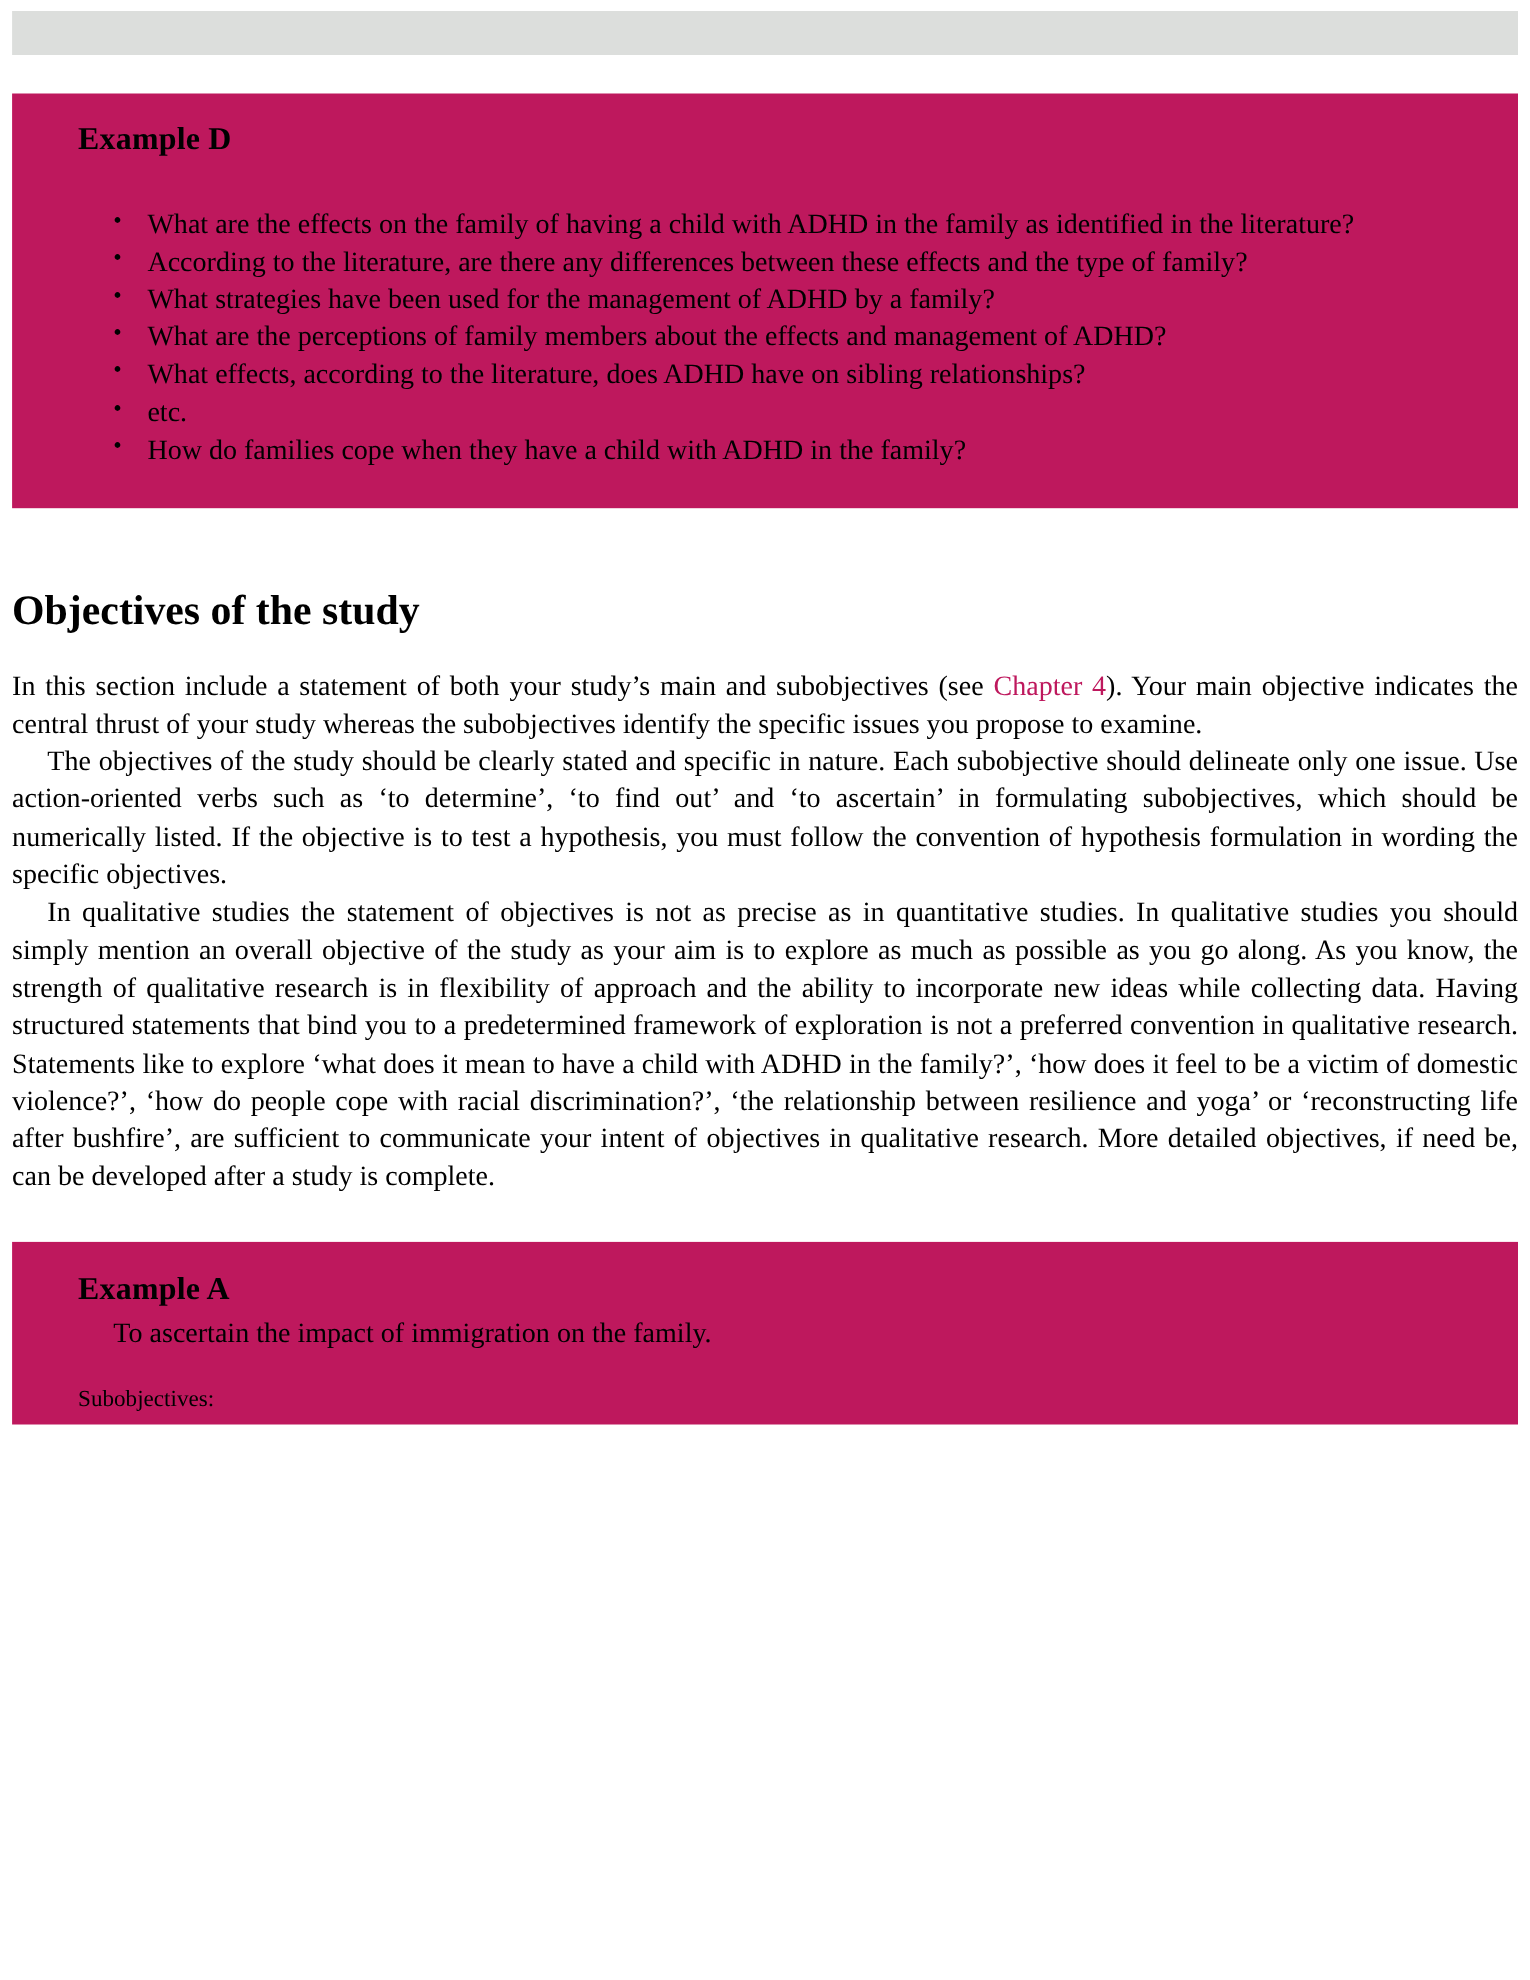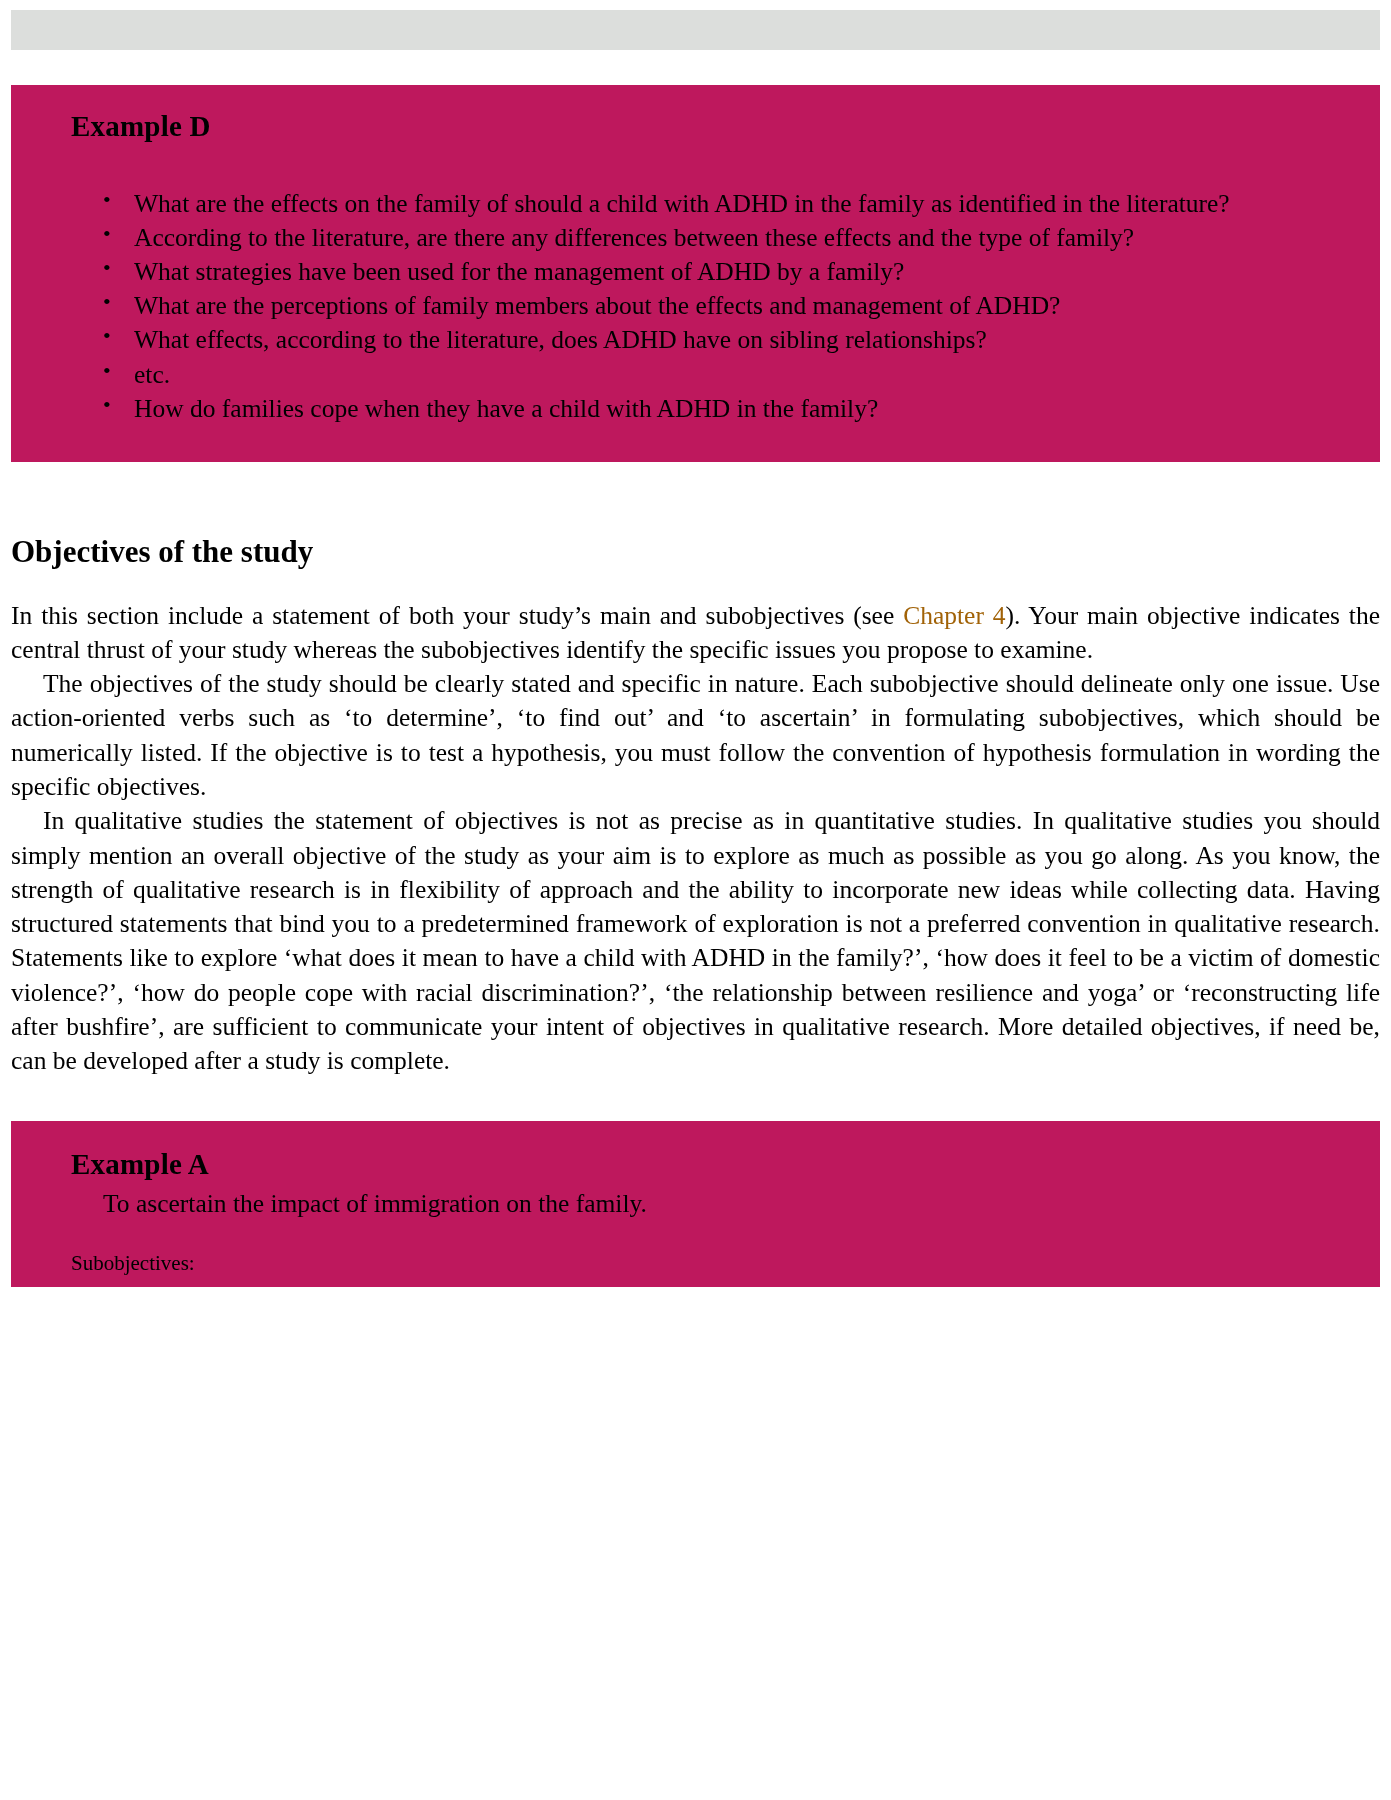--- a/index.html
+++ b/index.html
@@ -67,39 +67,39 @@
   ul.q-list li::before {
     content: "\2022";
     position: absolute;
     left: 0;
     top: -1px;
     font-size: 22px;
   }
 
   
   .section-heading {
-    font-size: 31px;
+    font-size: 38px;
     font-weight: bold;
     margin: 72px 0 0 11px;
     line-height: 1.15;
   }
 
   
   .body-text {
     margin: 0 11px;
     font-size: 25.5px;
     line-height: 1.345;
     text-align: justify;
     text-justify: inter-word;
   }
   .body-text p { margin: 0; }
   .body-text p.first { margin-top: 29px; }
   .body-text p.indent { text-indent: 32px; }
   a.xref, .xref {
-    color: #a16207;
+    color: #be185d;
     text-decoration: none;
   }
 
   
   .small-label {
     font-size: 18.5px;
     line-height: 1.2;
     margin: 28px 0 0 26px;
   }
   .objective-line {
@@ -119,21 +119,21 @@
 
 <div class="page">
 
   <div class="grey-band top-strip"></div>
 
   <div class="example-box" id="example-d-box">
 
     <div class="example-title">Example D</div>
 
     <ul class="q-list">
-      <li>What are the effects on the family of should a child with ADHD in the family as identified in the literature?</li>
+      <li>What are the effects on the family of having a child with ADHD in the family as identified in the literature?</li>
       <li>According to the literature, are there any differences between these effects and the type of family?</li>
       <li>What strategies have been used for the management of ADHD by a family?</li>
       <li>What are the perceptions of family members about the effects and management of ADHD?</li>
       <li>What effects, according to the literature, does ADHD have on sibling relationships?</li>
       <li>etc.</li>
       <li>How do families cope when they have a child with ADHD in the family?</li>
     </ul>
   </div>
 
   <h2 class="section-heading">Objectives of the study</h2>

